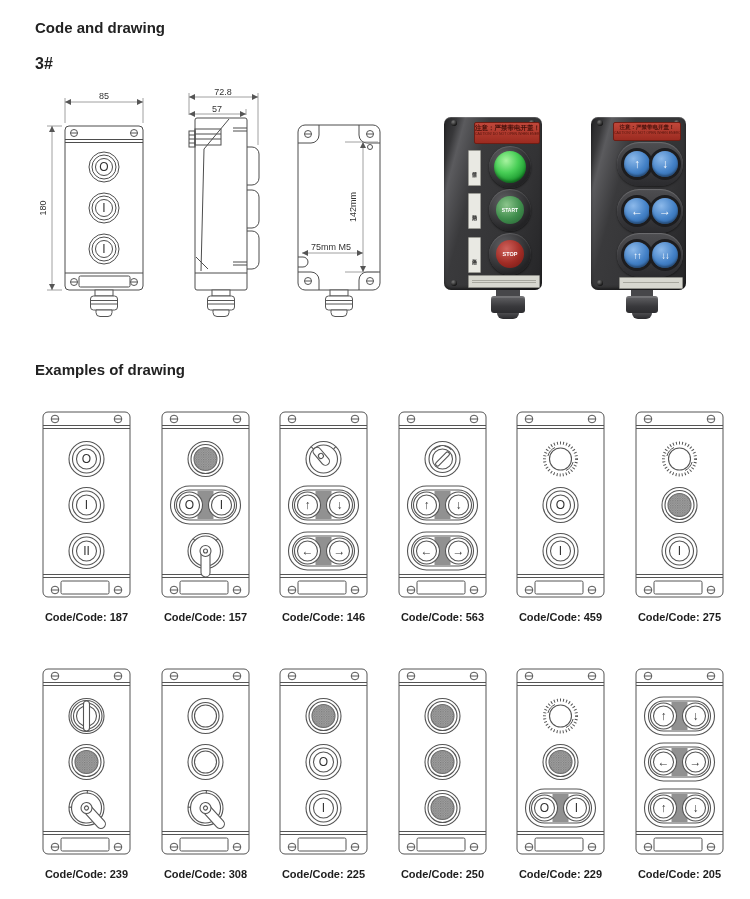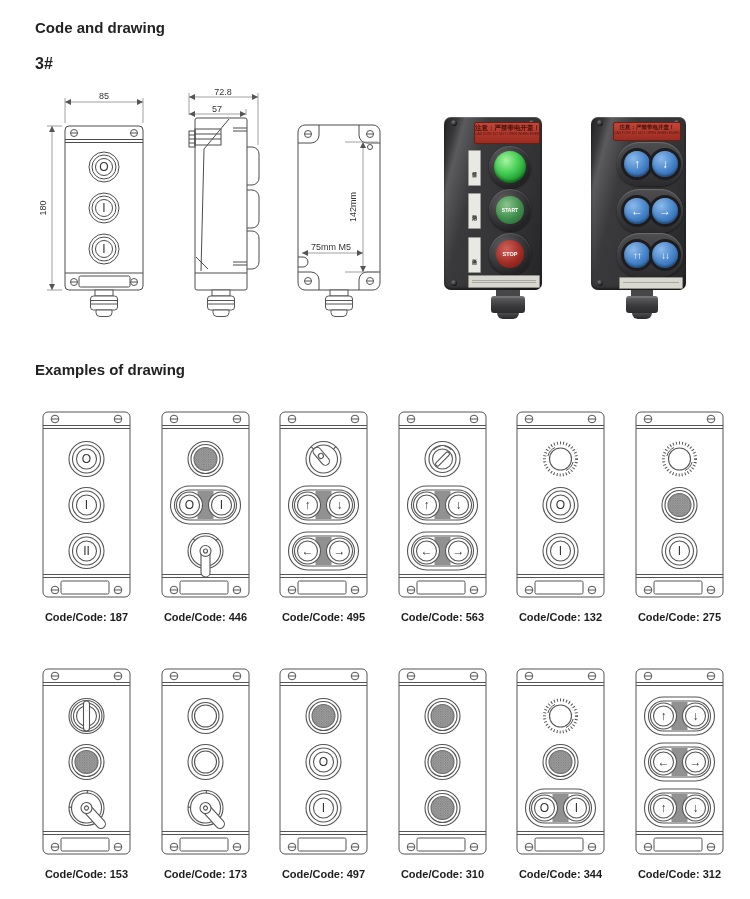--- a/index.html
+++ b/index.html
@@ -364,37 +364,37 @@
             <use href="#sym-lamp" xlink:href="#sym-lamp" transform="translate(44.5,48)"></use>
           </g>
           <g>
             <use href="#sym-dual" xlink:href="#sym-dual" transform="translate(44.5,94)"></use>
             <text x="28.5" y="98" text-anchor="middle" font-size="11" fill="#333" class="glyph">O</text>
             <text x="60.5" y="98" text-anchor="middle" font-size="11" fill="#333" class="glyph">I</text>
           </g>
           <g>
             <use href="#sym-lever" xlink:href="#sym-lever" transform="translate(44.5,140)"></use>
           </g>
-        </svg><div class="pcode">Code/Code: 446</div></div>
+        </svg><div class="pcode">Code/Code: 157</div></div>
       <div class="pattern-card" style="left: 279px; top: 411px;"><svg width="89" height="187" viewBox="0 0 89 187">
           <use href="#sym-body" xlink:href="#sym-body"></use>
           <g>
             <use href="#sym-selector" xlink:href="#sym-selector" transform="translate(44.5,48)"></use>
           </g>
           <g>
             <use href="#sym-dual" xlink:href="#sym-dual" transform="translate(44.5,94)"></use>
             <text x="28.5" y="98" text-anchor="middle" font-size="11" fill="#333" class="glyph">↑</text>
             <text x="60.5" y="98" text-anchor="middle" font-size="11" fill="#333" class="glyph">↓</text>
           </g>
           <g>
             <use href="#sym-dual" xlink:href="#sym-dual" transform="translate(44.5,140)"></use>
             <text x="28.5" y="144" text-anchor="middle" font-size="11" fill="#333" class="glyph">←</text>
             <text x="60.5" y="144" text-anchor="middle" font-size="11" fill="#333" class="glyph">→</text>
           </g>
-        </svg><div class="pcode">Code/Code: 495</div></div>
+        </svg><div class="pcode">Code/Code: 146</div></div>
       <div class="pattern-card" style="left: 398px; top: 411px;"><svg width="89" height="187" viewBox="0 0 89 187">
           <use href="#sym-body" xlink:href="#sym-body"></use>
           <g>
             <use href="#sym-keyswitch" xlink:href="#sym-keyswitch" transform="translate(44.5,48)"></use>
           </g>
           <g>
             <use href="#sym-dual" xlink:href="#sym-dual" transform="translate(44.5,94)"></use>
             <text x="28.5" y="98" text-anchor="middle" font-size="11" fill="#333" class="glyph">↑</text>
             <text x="60.5" y="98" text-anchor="middle" font-size="11" fill="#333" class="glyph">↓</text>
           </g>
@@ -410,21 +410,21 @@
             <use href="#sym-estop" xlink:href="#sym-estop" transform="translate(44.5,48)"></use>
           </g>
           <g>
             <use href="#sym-btn" xlink:href="#sym-btn" transform="translate(44.5,94)"></use>
             <text x="44.5" y="98" text-anchor="middle" font-size="12" fill="#333" class="glyph">O</text>
           </g>
           <g>
             <use href="#sym-btn" xlink:href="#sym-btn" transform="translate(44.5,140)"></use>
             <text x="44.5" y="144" text-anchor="middle" font-size="12" fill="#333" class="glyph">I</text>
           </g>
-        </svg><div class="pcode">Code/Code: 132</div></div>
+        </svg><div class="pcode">Code/Code: 459</div></div>
       <div class="pattern-card" style="left: 635px; top: 411px;"><svg width="89" height="187" viewBox="0 0 89 187">
           <use href="#sym-body" xlink:href="#sym-body"></use>
           <g>
             <use href="#sym-estop" xlink:href="#sym-estop" transform="translate(44.5,48)"></use>
           </g>
           <g>
             <use href="#sym-lamp" xlink:href="#sym-lamp" transform="translate(44.5,94)"></use>
           </g>
           <g>
             <use href="#sym-btn" xlink:href="#sym-btn" transform="translate(44.5,140)"></use>
@@ -435,86 +435,86 @@
           <use href="#sym-body" xlink:href="#sym-body"></use>
           <g>
             <use href="#sym-selbar" xlink:href="#sym-selbar" transform="translate(44.5,48)"></use>
           </g>
           <g>
             <use href="#sym-lamp" xlink:href="#sym-lamp" transform="translate(44.5,94)"></use>
           </g>
           <g>
             <use href="#sym-lever" xlink:href="#sym-lever" transform="translate(44.5,140) rotate(-42)"></use>
           </g>
-        </svg><div class="pcode">Code/Code: 153</div></div>
+        </svg><div class="pcode">Code/Code: 239</div></div>
       <div class="pattern-card" style="left: 161px; top: 668px;"><svg width="89" height="187" viewBox="0 0 89 187">
           <use href="#sym-body" xlink:href="#sym-body"></use>
           <g>
             <use href="#sym-plain" xlink:href="#sym-plain" transform="translate(44.5,48)"></use>
           </g>
           <g>
             <use href="#sym-plain" xlink:href="#sym-plain" transform="translate(44.5,94)"></use>
           </g>
           <g>
             <use href="#sym-lever" xlink:href="#sym-lever" transform="translate(44.5,140) rotate(-42)"></use>
           </g>
-        </svg><div class="pcode">Code/Code: 173</div></div>
+        </svg><div class="pcode">Code/Code: 308</div></div>
       <div class="pattern-card" style="left: 279px; top: 668px;"><svg width="89" height="187" viewBox="0 0 89 187">
           <use href="#sym-body" xlink:href="#sym-body"></use>
           <g>
             <use href="#sym-lamp" xlink:href="#sym-lamp" transform="translate(44.5,48)"></use>
           </g>
           <g>
             <use href="#sym-btn" xlink:href="#sym-btn" transform="translate(44.5,94)"></use>
             <text x="44.5" y="98" text-anchor="middle" font-size="12" fill="#333" class="glyph">O</text>
           </g>
           <g>
             <use href="#sym-btn" xlink:href="#sym-btn" transform="translate(44.5,140)"></use>
             <text x="44.5" y="144" text-anchor="middle" font-size="12" fill="#333" class="glyph">I</text>
           </g>
-        </svg><div class="pcode">Code/Code: 497</div></div>
+        </svg><div class="pcode">Code/Code: 225</div></div>
       <div class="pattern-card" style="left: 398px; top: 668px;"><svg width="89" height="187" viewBox="0 0 89 187">
           <use href="#sym-body" xlink:href="#sym-body"></use>
           <g>
             <use href="#sym-lamp" xlink:href="#sym-lamp" transform="translate(44.5,48)"></use>
           </g>
           <g>
             <use href="#sym-lamp" xlink:href="#sym-lamp" transform="translate(44.5,94)"></use>
           </g>
           <g>
             <use href="#sym-lamp" xlink:href="#sym-lamp" transform="translate(44.5,140)"></use>
           </g>
-        </svg><div class="pcode">Code/Code: 310</div></div>
+        </svg><div class="pcode">Code/Code: 250</div></div>
       <div class="pattern-card" style="left: 516px; top: 668px;"><svg width="89" height="187" viewBox="0 0 89 187">
           <use href="#sym-body" xlink:href="#sym-body"></use>
           <g>
             <use href="#sym-estop" xlink:href="#sym-estop" transform="translate(44.5,48)"></use>
           </g>
           <g>
             <use href="#sym-lamp" xlink:href="#sym-lamp" transform="translate(44.5,94)"></use>
           </g>
           <g>
             <use href="#sym-dual" xlink:href="#sym-dual" transform="translate(44.5,140)"></use>
             <text x="28.5" y="144" text-anchor="middle" font-size="11" fill="#333" class="glyph">O</text>
             <text x="60.5" y="144" text-anchor="middle" font-size="11" fill="#333" class="glyph">I</text>
           </g>
-        </svg><div class="pcode">Code/Code: 344</div></div>
+        </svg><div class="pcode">Code/Code: 229</div></div>
       <div class="pattern-card" style="left: 635px; top: 668px;"><svg width="89" height="187" viewBox="0 0 89 187">
           <use href="#sym-body" xlink:href="#sym-body"></use>
           <g>
             <use href="#sym-dual" xlink:href="#sym-dual" transform="translate(44.5,48)"></use>
             <text x="28.5" y="52" text-anchor="middle" font-size="11" fill="#333" class="glyph">↑</text>
             <text x="60.5" y="52" text-anchor="middle" font-size="11" fill="#333" class="glyph">↓</text>
           </g>
           <g>
             <use href="#sym-dual" xlink:href="#sym-dual" transform="translate(44.5,94)"></use>
             <text x="28.5" y="98" text-anchor="middle" font-size="11" fill="#333" class="glyph">←</text>
             <text x="60.5" y="98" text-anchor="middle" font-size="11" fill="#333" class="glyph">→</text>
           </g>
           <g>
             <use href="#sym-dual" xlink:href="#sym-dual" transform="translate(44.5,140)"></use>
             <text x="28.5" y="144" text-anchor="middle" font-size="11" fill="#333" class="glyph">↑</text>
             <text x="60.5" y="144" text-anchor="middle" font-size="11" fill="#333" class="glyph">↓</text>
           </g>
-        </svg><div class="pcode">Code/Code: 312</div></div>
+        </svg><div class="pcode">Code/Code: 205</div></div>
     </div>
 
 </div>
 
 </body></html>

